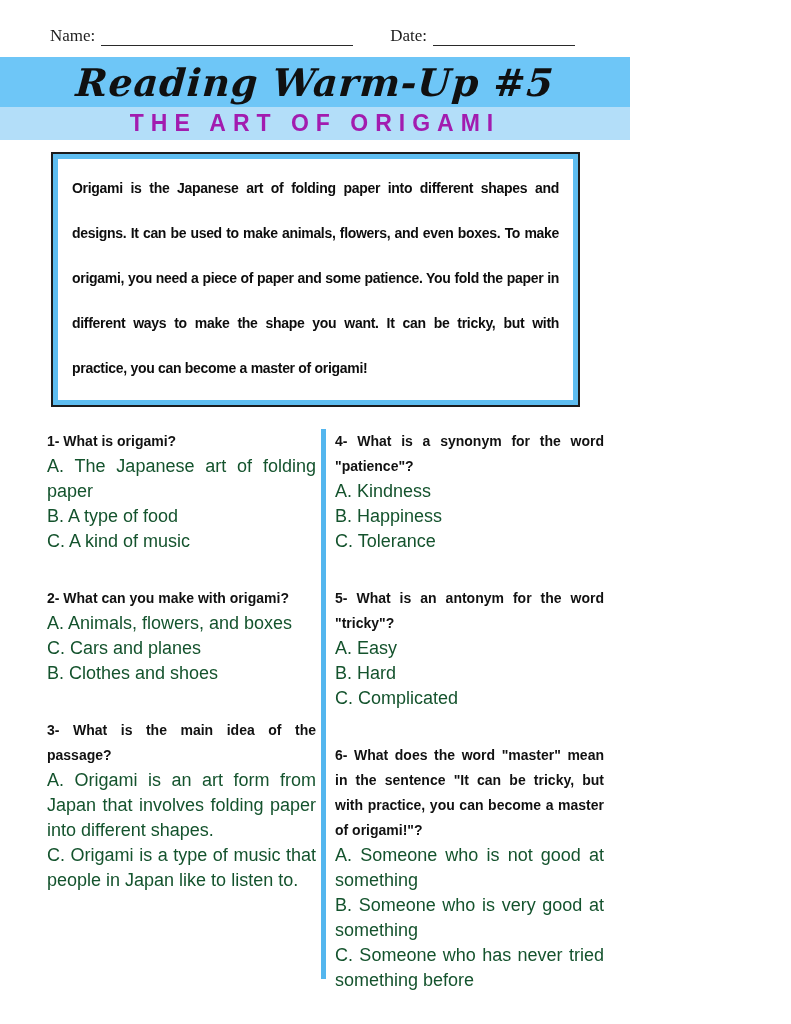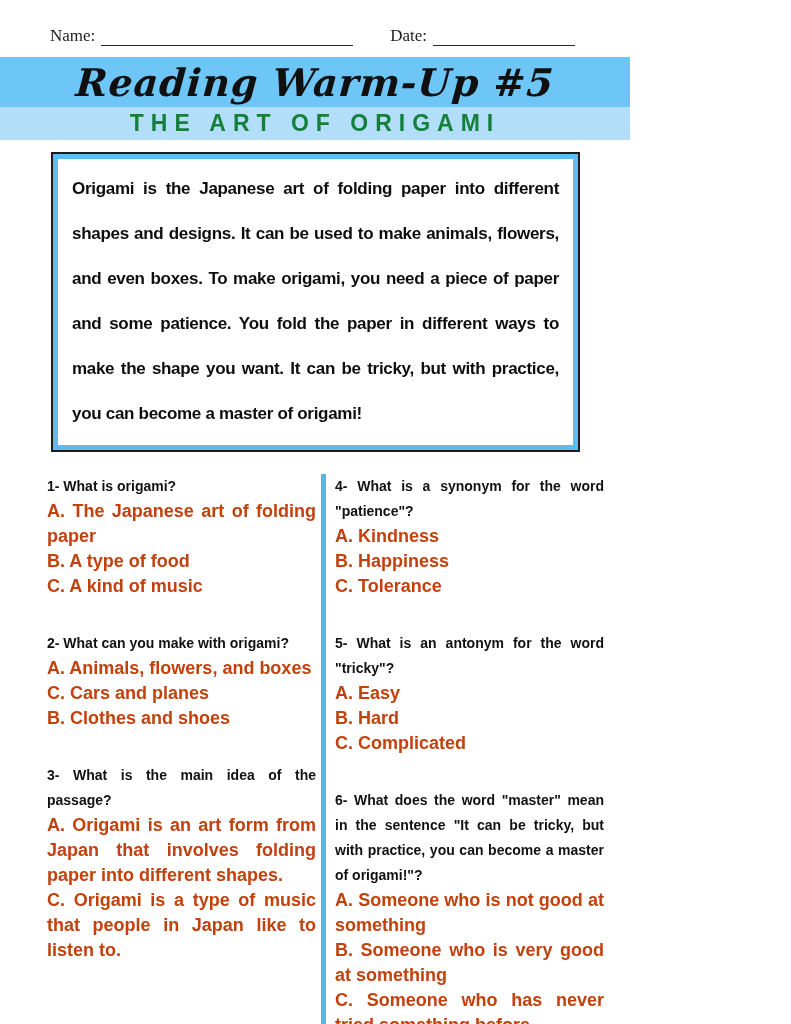--- a/index.html
+++ b/index.html
@@ -24,54 +24,54 @@
   }
   .banner-title {
     font-family:"DejaVu Serif", serif; font-style:italic; font-weight:bold;
     font-size:38px; color:#101010; letter-spacing:1px; transform:skewX(-4deg);
   }
   .subband {
     height:33px; background:#b3def9;
     display:flex; align-items:center; justify-content:center;
   }
   .subband-title {
-    font-weight:bold; font-size:23px; letter-spacing:7px; color:#15803d;
+    font-weight:bold; font-size:23px; letter-spacing:7px; color:#a21caf;
     white-space:nowrap;
   }
   
   .passage-box {
     margin:14px 52px 0 53px;
     border:5px solid #5ebdf0;
     box-shadow:0 0 0 2px #1c1c1c;
     background:#ffffff;
     padding:7px 14px 9px 14px;
   }
   .passage-text {
-    margin:0; font-weight:bold; font-size:17px; line-height:45px;
+    margin:0; font-weight:bold; font-size:14px; line-height:45px;
     letter-spacing:-0.3px; color:#0d0d0d;
     text-align:justify; text-align-last:left;
   }
   
   .questions {
     display:flex; align-items:stretch;
     padding:24px 26px 0 47px;
   }
   .col { width:352px; }
   .col-left { margin-right:5px; }
   .divider { width:5px; background:#54b6ee; flex-shrink:0; margin-bottom:14px; }
   .col-right { padding-left:9px; }
   .question { margin-bottom:32px; }
   .question:last-child { margin-bottom:0; }
   .q-prompt {
     margin:0; font-size:14px; font-weight:bold; line-height:25px;
     color:#111111; text-align:justify; text-align-last:left;
   }
   .q-option {
-    margin:0; font-size:18px; line-height:25px; color:#c2410c;
-    text-align:justify; text-align-last:left;font-weight:bold;
+    margin:0; font-size:18px; line-height:25px; color:#14532d;
+    text-align:justify; text-align-last:left;
   }
 </style>
 </head>
 <body>
 
 <div class="page">
 
   <div class="topline">
     <div class="field">
       <span>Name:</span>

